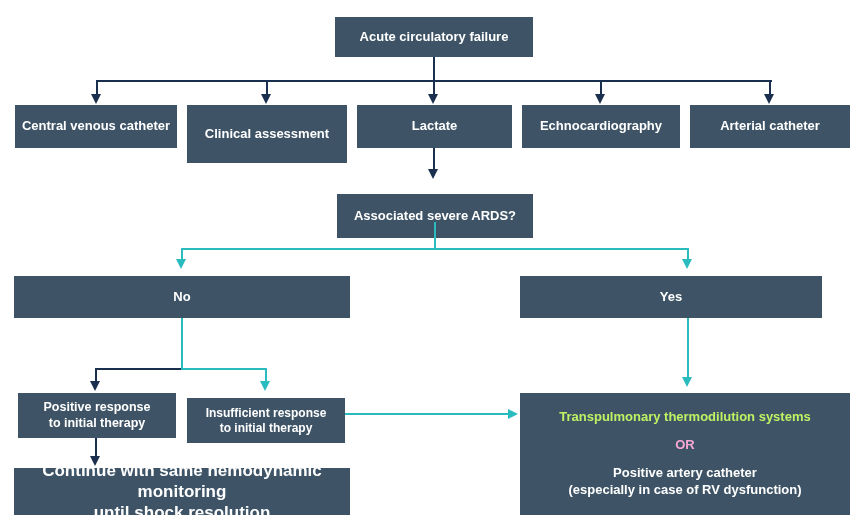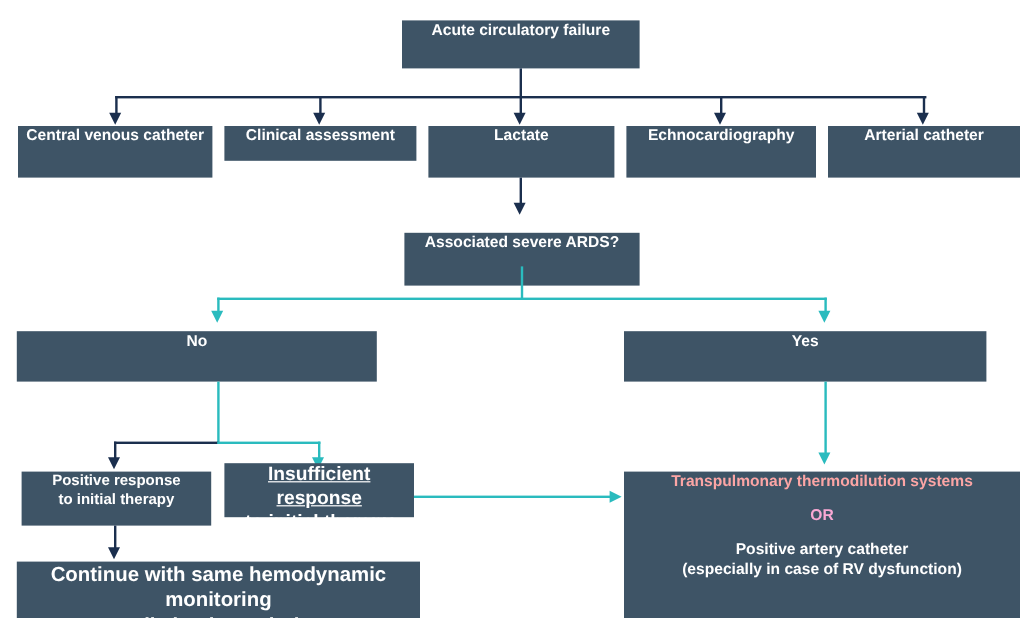--- a/index.html
+++ b/index.html
@@ -2,42 +2,42 @@
 <html><head>
 <meta charset="utf-8">
 <style>
   html,body{margin:0;padding:0;background:#ffffff;}
   .stage{
     position:relative;width:862px;height:530px;background:#ffffff;overflow:hidden;
     font-family:"Liberation Sans", sans-serif;
   }
   .box{
     position:absolute;background:#3E5466;color:#ffffff;
-    display:flex;flex-direction:column;align-items:center;justify-content:flex-start;
+    display:flex;flex-direction:column;align-items:center;justify-content:center;
     text-align:center;font-weight:bold;font-size:13px;line-height:1.25;
     box-sizing:border-box;
   }
   .box .line{display:block;}
   .vline,.hline{position:absolute;}
   .navy{background:#1B2F4E;}
   .teal{background:#2ABBBE;}
   .vline{width:2px;}
   .hline{height:2px;}
   .arr-down{
     position:absolute;width:0;height:0;
     border-left:5px solid transparent;border-right:5px solid transparent;
     border-top:10px solid #1B2F4E;
   }
   .arr-down.t{border-top-color:#2ABBBE;}
   .arr-right{
     position:absolute;width:0;height:0;
     border-top:5px solid transparent;border-bottom:5px solid transparent;
     border-left:10px solid #2ABBBE;
   }
-  .bigbox-title{color:#fca5a5;font-weight:bold;font-size:13px;margin-bottom:12px;}
+  .bigbox-title{color:#bef264;font-weight:bold;font-size:13px;margin-bottom:12px;}
   .bigbox-or{color:#f9a8d4;font-weight:bold;font-size:13px;margin-bottom:12px;}
   .bigbox-opt2{color:#ffffff;font-weight:bold;font-size:13px;line-height:1.3;}
 </style>
 </head>
 <body>
 
 <div class="stage">
 
   <div class="box" style="left:335px;top:17px;width:198px;height:40px;">
     <span>Acute circulatory failure</span>
@@ -57,21 +57,21 @@
 
   <div class="vline navy" style="left:600px;top:80px;height:15px;"></div>
   <div class="arr-down" style="left:595px;top:94px;"></div>
 
   <div class="vline navy" style="left:769px;top:80px;height:15px;"></div>
   <div class="arr-down" style="left:764px;top:94px;"></div>
 
   <div class="box" style="left:15px;top:105px;width:162px;height:43px;">
     <span>Central venous catheter</span>
   </div>
-  <div class="box" style="left:187px;top:105px;width:160px;height:29px;">
+  <div class="box" style="left:187px;top:105px;width:160px;height:58px;">
     <span>Clinical assessment</span>
   </div>
   <div class="box" style="left:522px;top:105px;width:158px;height:43px;">
     <span>Echnocardiography</span>
   </div>
   <div class="box" style="left:357px;top:105px;width:155px;height:43px;">
     <span>Lactate</span>
   </div>
   <div class="box" style="left:690px;top:105px;width:160px;height:43px;">
     <span>Arterial catheter</span>
@@ -86,42 +86,42 @@
 
   <div class="vline teal" style="left:434px;top:222px;height:27px;"></div>
   <div class="hline teal" style="left:181px;top:248px;width:508px;"></div>
 
   <div class="vline teal" style="left:181px;top:248px;height:12px;"></div>
   <div class="arr-down t" style="left:176px;top:259px;"></div>
 
   <div class="vline teal" style="left:687px;top:248px;height:12px;"></div>
   <div class="arr-down t" style="left:682px;top:259px;"></div>
 
-  <div class="box" style="left:14px;top:276px;width:300px;height:42px;">
+  <div class="box" style="left:14px;top:276px;width:336px;height:42px;">
     <span>No</span>
   </div>
   <div class="box" style="left:520px;top:276px;width:302px;height:42px;">
     <span>Yes</span>
   </div>
 
   <div class="vline teal" style="left:181px;top:318px;height:51px;"></div>
   <div class="hline navy" style="left:95px;top:368px;width:87px;"></div>
   <div class="hline teal" style="left:181px;top:368px;width:86px;"></div>
 
   <div class="vline navy" style="left:95px;top:368px;height:14px;"></div>
   <div class="arr-down" style="left:90px;top:381px;"></div>
 
   <div class="vline teal" style="left:265px;top:368px;height:14px;"></div>
   <div class="arr-down t" style="left:260px;top:381px;"></div>
 
   <div class="box" style="left:18px;top:393px;width:158px;height:45px;font-size:12.5px;">
     <span class="line">Positive response</span>
     <span class="line">to initial therapy</span>
   </div>
-  <div class="box" style="left:187px;top:386px;width:158px;height:45px;font-size:16px;text-decoration:underline;">
+  <div class="box" style="left:187px;top:398px;width:158px;height:45px;font-size:12px;">
     <span class="line">Insufficient response</span>
     <span class="line">to initial therapy</span>
   </div>
 
   <div class="vline navy" style="left:95px;top:438px;height:19px;"></div>
   <div class="arr-down" style="left:90px;top:456px;"></div>
 
   <div class="box" style="left:14px;top:468px;width:336px;height:47px;font-size:17px;">
     <span class="line">Continue with same hemodynamic monitoring</span>
     <span class="line">until shock resolution</span>

